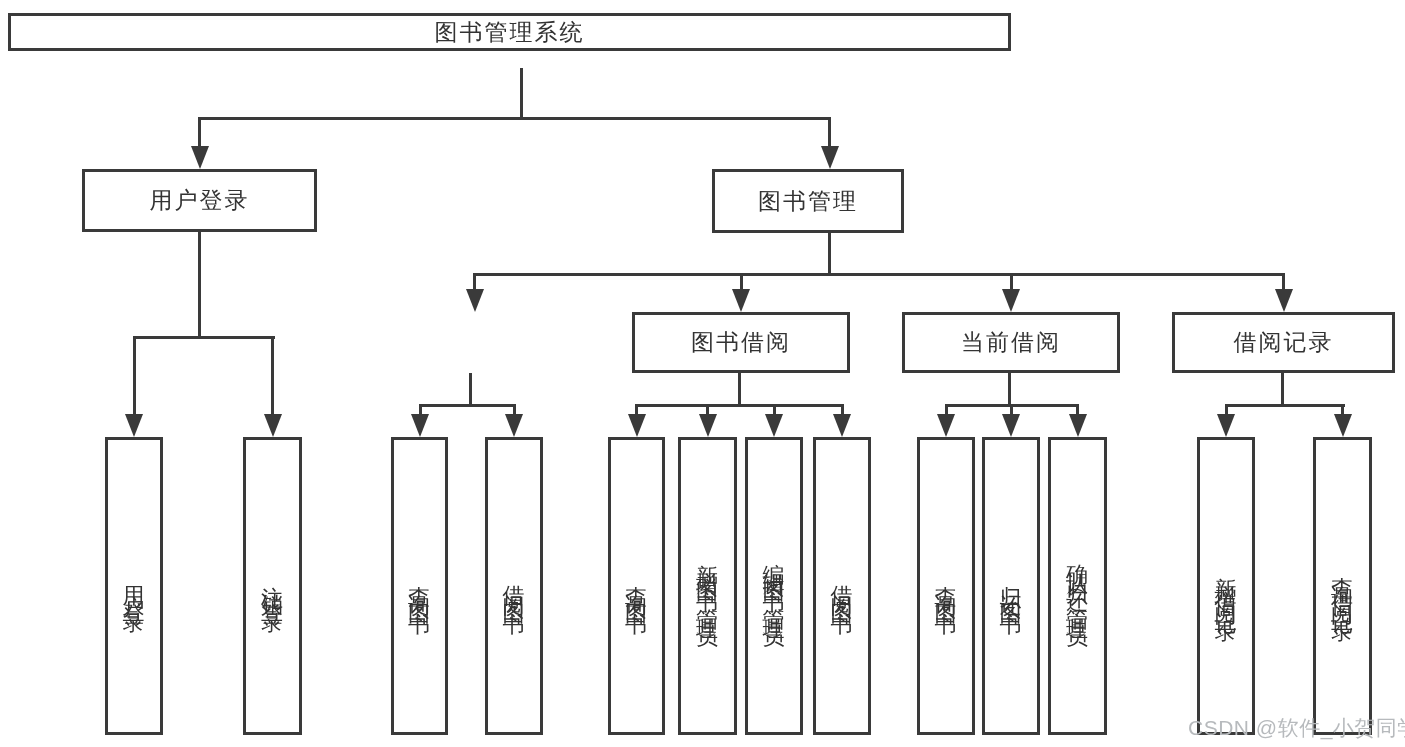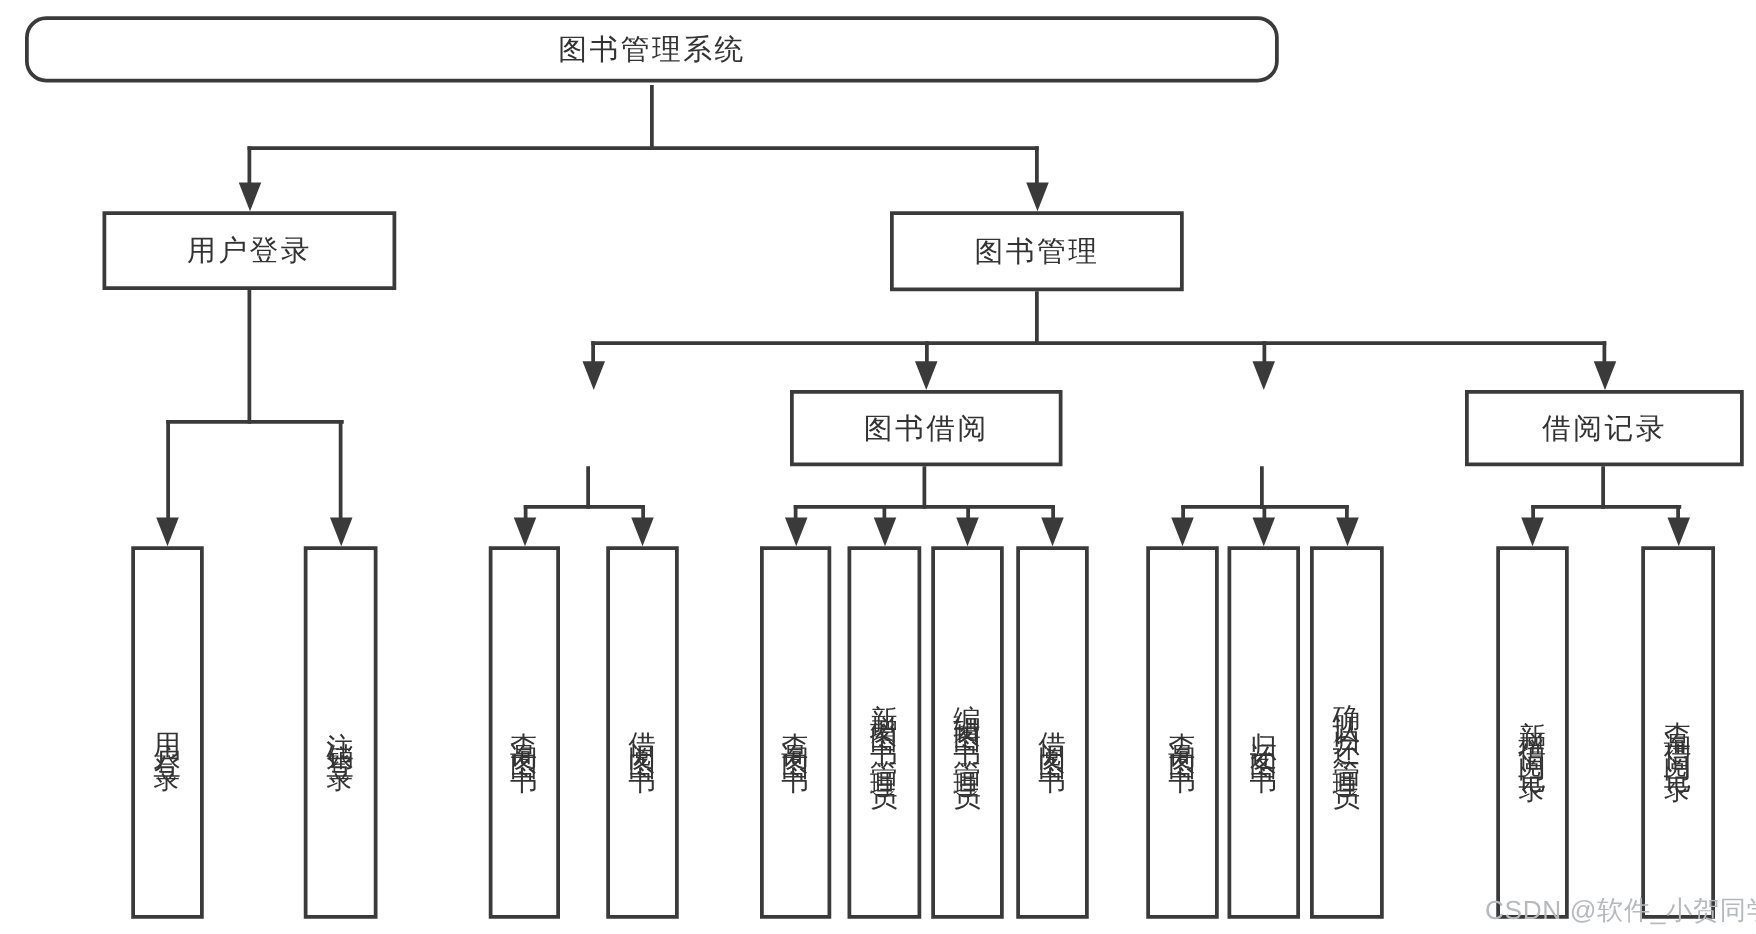--- a/index.html
+++ b/index.html
@@ -59,35 +59,35 @@
     letter-spacing:0.5px;
     white-space:nowrap;
     z-index:5;
   }
 </style>
 </head>
 <body>
 
 <div class="canvas">
 
-  <div class="hbox" style="left:20px;top:13px;width:1003px;height:53px;border-radius:17px;">图书管理系统</div>
+  <div class="hbox" style="left:8px;top:13px;width:1003px;height:38px;">图书管理系统</div>
 
   <div class="vline" style="left:520px;top:68px;height:52px;"></div>
   <div class="hline" style="left:198px;top:117px;width:633px;"></div>
   <div class="arrow" style="left:190.5px;top:117px;height:52px;">
       <div class="shaft"></div>
       <div class="head"></div>
     </div>
   <div class="arrow" style="left:820.5px;top:117px;height:52px;">
       <div class="shaft"></div>
       <div class="head"></div>
     </div>
 
   <div class="hbox" style="left:82px;top:169px;width:235px;height:63px;">用户登录</div>
-  <div class="hbox" style="left:712px;top:169px;width:235px;height:64px;">图书管理</div>
+  <div class="hbox" style="left:712px;top:169px;width:192px;height:64px;">图书管理</div>
 
   <div class="vline" style="left:198px;top:232px;height:107px;"></div>
   <div class="hline" style="left:132.5px;top:336px;width:142px;"></div>
   <div class="arrow" style="left:125px;top:336px;height:101px;">
       <div class="shaft"></div>
       <div class="head"></div>
     </div>
   <div class="arrow" style="left:263.5px;top:336px;height:101px;">
       <div class="shaft"></div>
       <div class="head"></div>
@@ -106,20 +106,21 @@
   <div class="arrow" style="left:1002px;top:273px;height:39px;">
       <div class="shaft"></div>
       <div class="head"></div>
     </div>
   <div class="arrow" style="left:1274.5px;top:273px;height:39px;">
       <div class="shaft"></div>
       <div class="head"></div>
     </div>
 
   <div class="hbox" style="left:632px;top:312px;width:218px;height:61px;">图书借阅</div>
+  <div class="hbox" style="left:902px;top:312px;width:218px;height:61px;">当前借阅</div>
   <div class="hbox" style="left:1172px;top:312px;width:223px;height:61px;">借阅记录</div>
 
   <div class="vline" style="left:469px;top:373px;height:34px;"></div>
   <div class="hline" style="left:418.5px;top:404px;width:97px;"></div>
   <div class="arrow" style="left:411px;top:404px;height:33px;">
       <div class="shaft"></div>
       <div class="head"></div>
     </div>
   <div class="arrow" style="left:505px;top:404px;height:33px;">
       <div class="shaft"></div>

